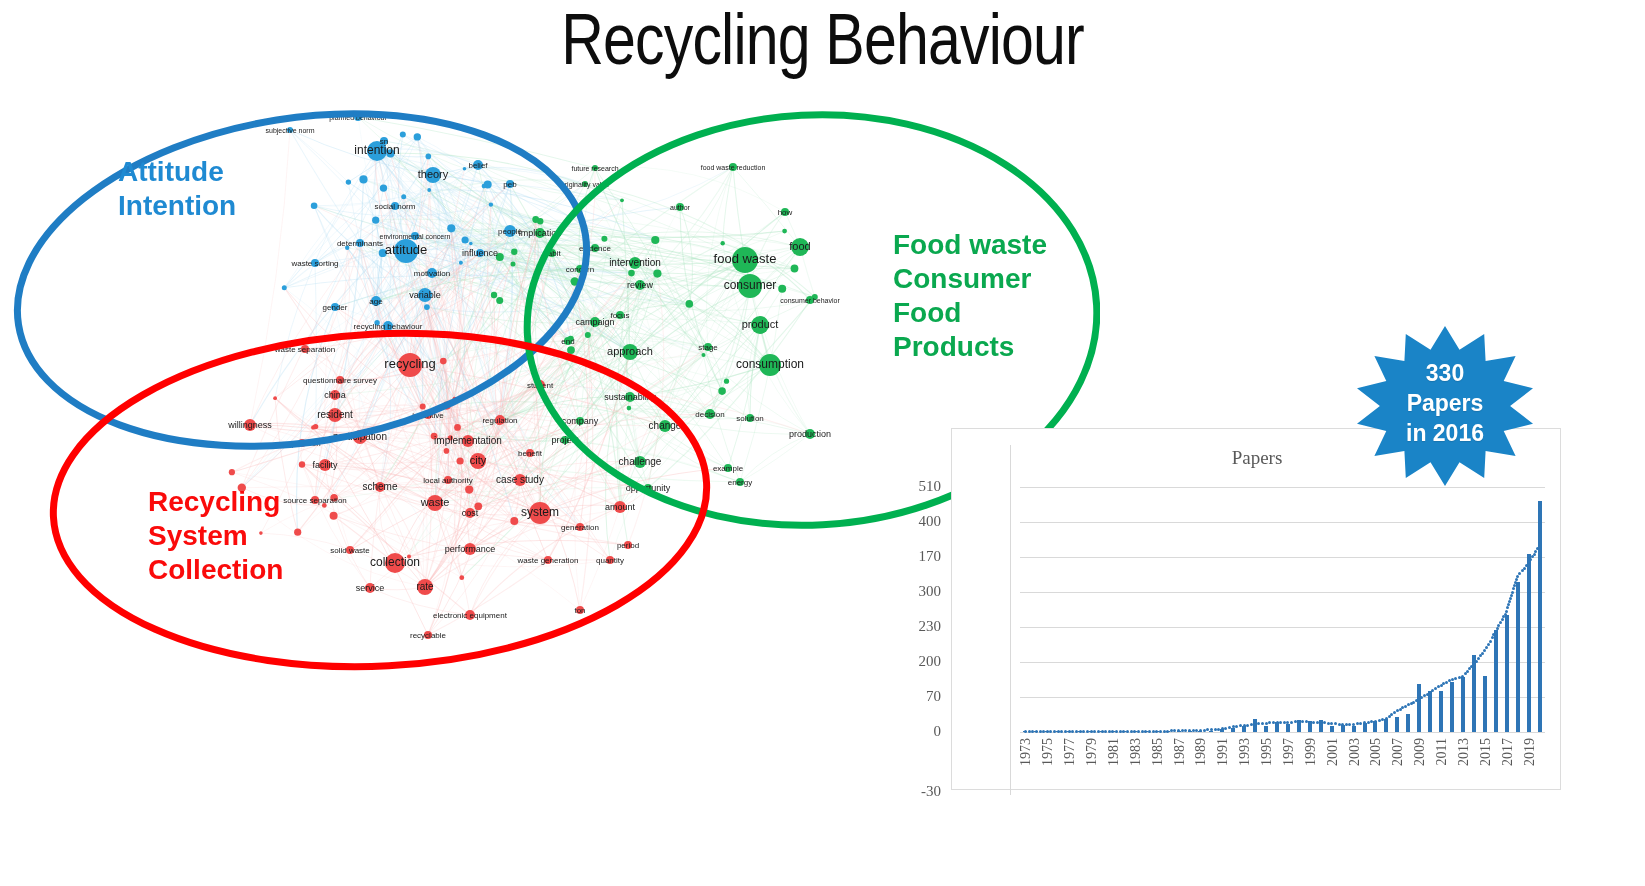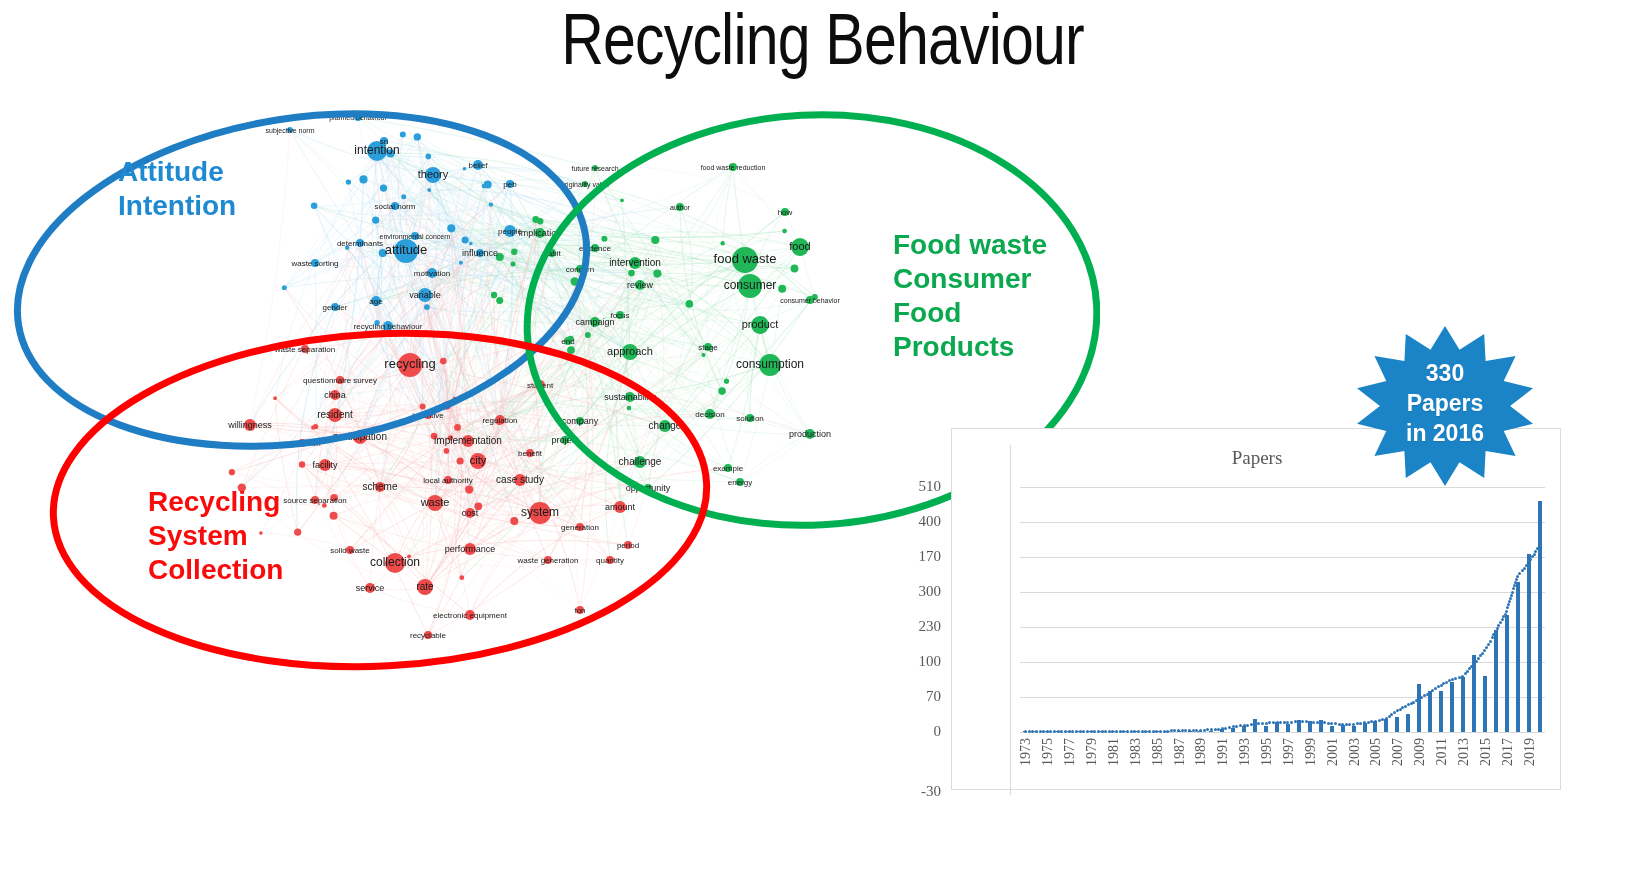--- a/index.html
+++ b/index.html
@@ -1220,21 +1220,21 @@
         <div class="ytick" style="top: 0px;">510</div>
         <div class="gridline" style="top: 35px;"></div>
         <div class="ytick" style="top: 35px;">400</div>
         <div class="gridline" style="top: 70px;"></div>
         <div class="ytick" style="top: 70px;">170</div>
         <div class="gridline" style="top: 105px;"></div>
         <div class="ytick" style="top: 105px;">300</div>
         <div class="gridline" style="top: 140px;"></div>
         <div class="ytick" style="top: 140px;">230</div>
         <div class="gridline" style="top: 175px;"></div>
-        <div class="ytick" style="top: 175px;">100</div>
+        <div class="ytick" style="top: 175px;">200</div>
         <div class="gridline" style="top: 210px;"></div>
         <div class="ytick" style="top: 210px;">70</div>
         <div class="gridline" style="top: 245px;"></div>
         <div class="ytick" style="top: 245px;">0</div>
         <div class="ytick" style="top: 305px;">-30</div>
         <div class="axisline" style="left: -10px; top: -42px; width: 1px; height: 350px;"></div>
         <div class="bar" style="left: 3.46875px; height: 1px; background: rgb(46, 117, 182);"></div>
         <div class="bar" style="left: 14.4062px; height: 1px; background: rgb(46, 117, 182);"></div>
         <div class="bar" style="left: 25.3438px; height: 1px; background: rgb(46, 117, 182);"></div>
         <div class="bar" style="left: 36.2812px; height: 1px; background: rgb(46, 117, 182);"></div>

